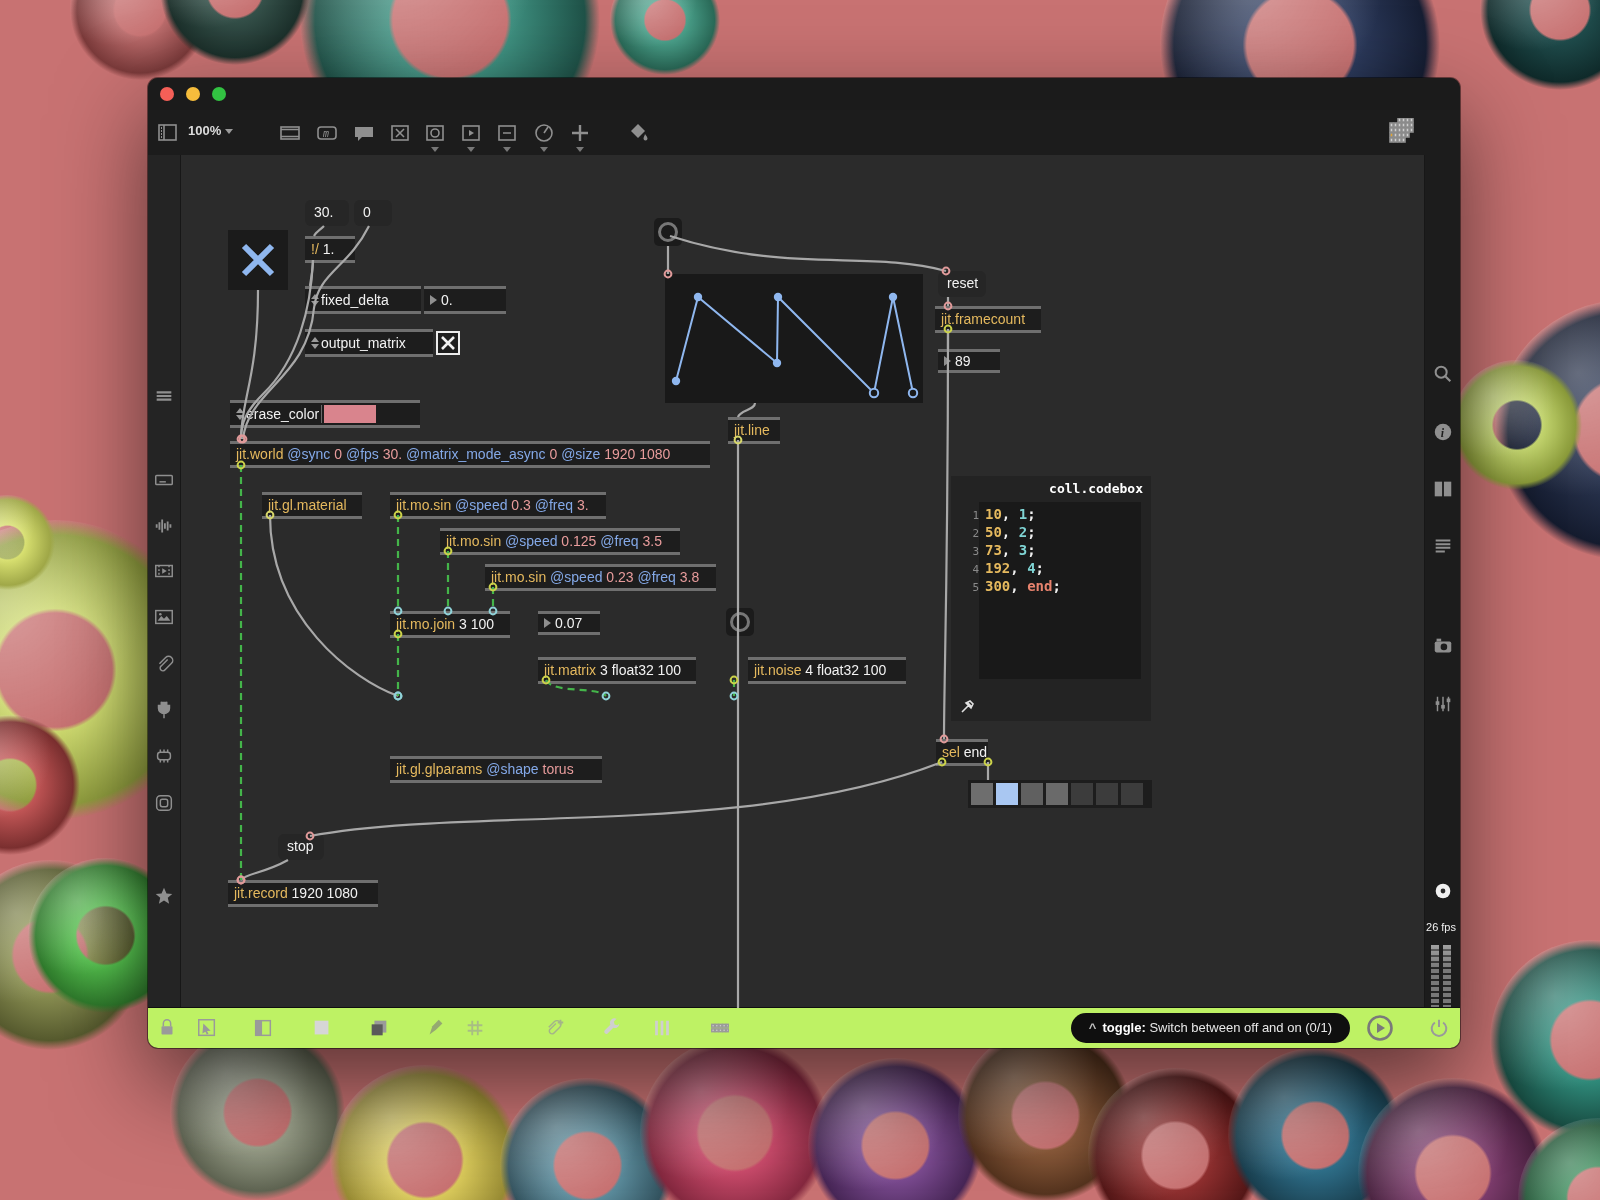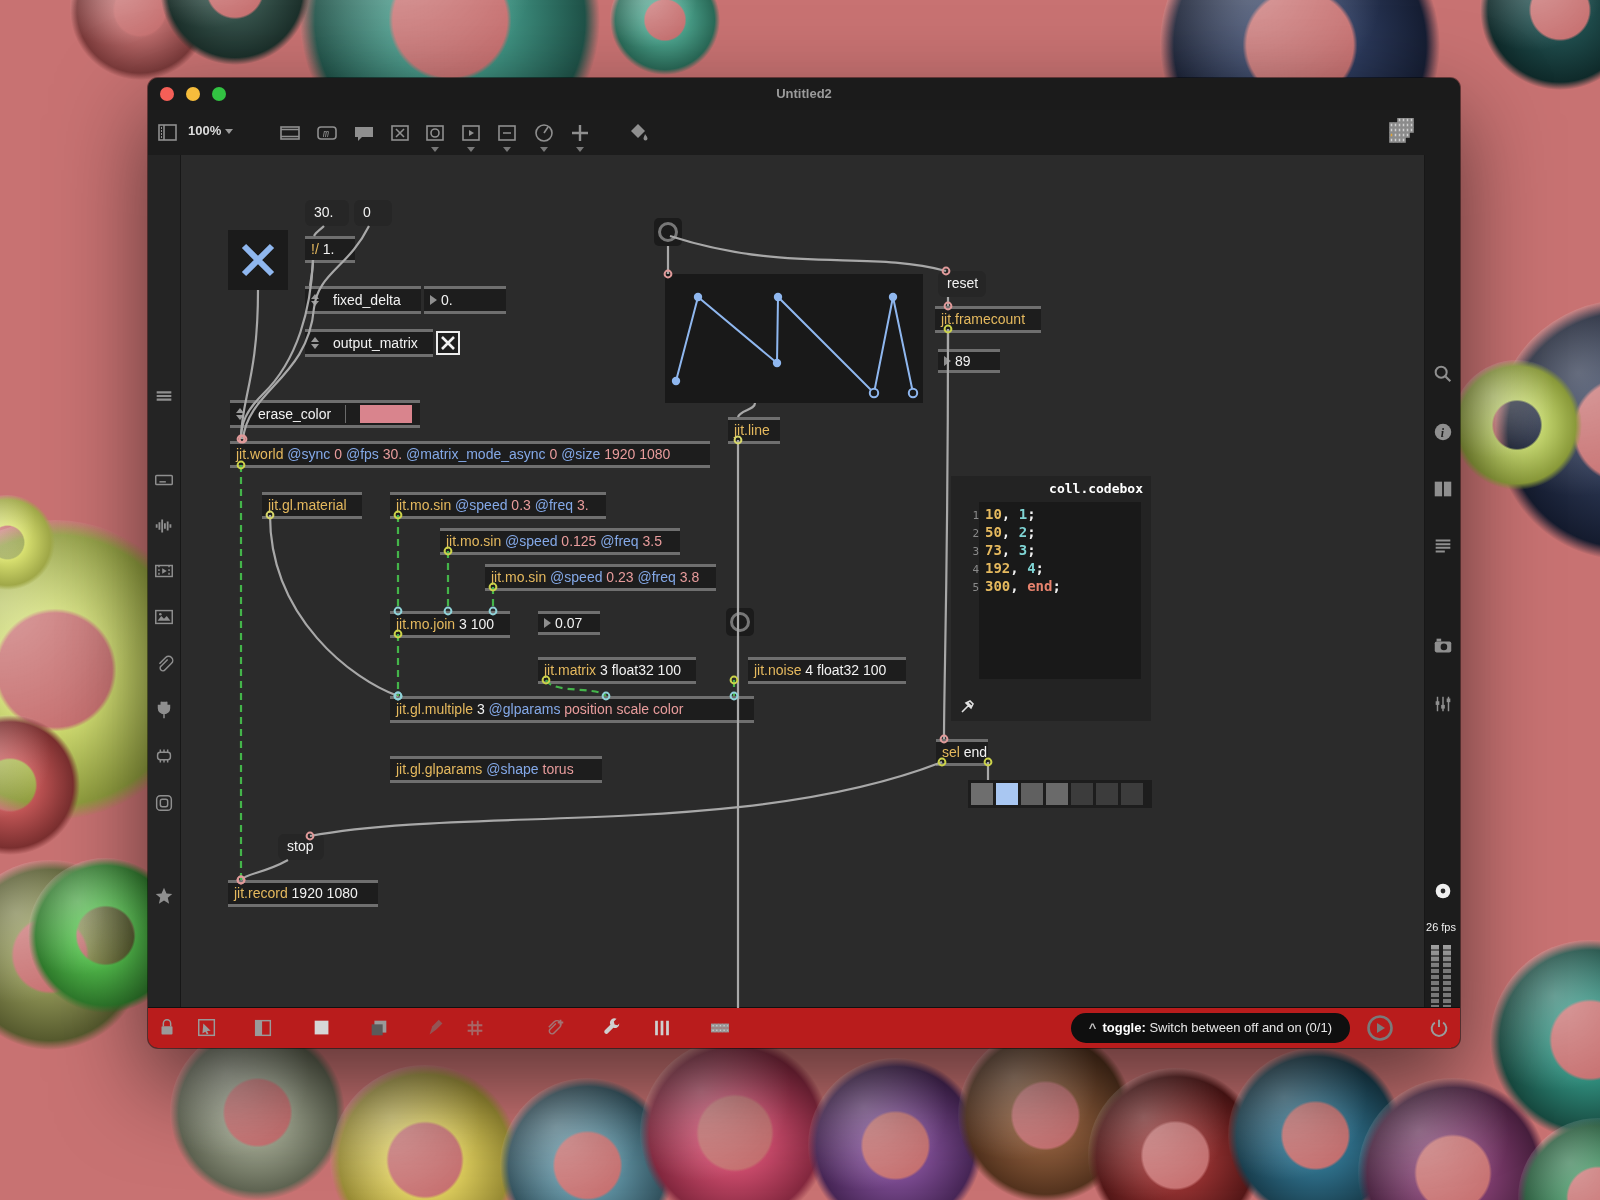--- a/index.html
+++ b/index.html
@@ -22,34 +22,34 @@
   #toolbar{position:absolute;left:0;top:32px;right:0;height:45px;background:#1c1c1c;border-bottom:1px solid #141414;}
   #zoomctl{position:absolute;left:40px;top:13px;color:#dcdcdc;font-size:13px;font-weight:bold;}
   .caret-down{display:inline-block;width:0;height:0;border-left:4px solid transparent;border-right:4px solid transparent;border-top:5px solid #9a9a9a;vertical-align:middle;margin-left:4px;}
   .tbicon{position:absolute;top:11px;width:24px;height:24px;}
   .tbicon svg{stroke:#8f8f8f;fill:none;stroke-width:1.6;}
   .tbsub{position:absolute;top:37px;width:0;height:0;border-left:4px solid transparent;border-right:4px solid transparent;border-top:5px solid #777;}
   #leftbar{position:absolute;left:0;top:77px;width:32px;height:853px;background:#242424;border-right:1px solid #171717;}
   #rightbar{position:absolute;right:0;top:77px;width:35px;height:853px;background:#1c1c1c;border-left:1px solid #171717;}
   .sbicon{position:absolute;width:22px;height:22px;}
   .sbicon svg{stroke:#8f8f8f;fill:none;stroke-width:1.6;}
-  #bottombar{position:absolute;left:0;bottom:0;right:0;height:40px;background:#b91c1c;border-top:1px solid #101010;}
+  #bottombar{position:absolute;left:0;bottom:0;right:0;height:40px;background:#bef264;border-top:1px solid #101010;}
   .bbicon{position:absolute;top:9px;width:22px;height:22px;}
   .bbicon svg{stroke:#9a9a9a;fill:none;stroke-width:1.6;}
   #canvas{position:absolute;left:32px;top:77px;width:1245px;height:853px;background:#2b2b2b;}
 
   
   .box{position:absolute;z-index:10;background:#1d1d1d;color:#f2f2f2;font-size:14px;
        padding:2px 6px;border-top:3px solid #6f6f6f;border-bottom:3px solid #6f6f6f;
        white-space:pre;box-sizing:border-box;line-height:17px;}
   .msg{position:absolute;z-index:10;background:#262626;color:#f2f2f2;font-size:14px;
        padding:4px 9px;border-radius:6px;white-space:pre;box-sizing:border-box;line-height:17px;}
   .numrow{display:flex;align-items:center;gap:4px;}
   .tri{width:0;height:0;border-left:7px solid #8f8f8f;border-top:5px solid transparent;border-bottom:5px solid transparent;}
-  .attrui{display:flex;align-items:center;gap:14px;}
+  .attrui{display:flex;align-items:center;gap:2px;}
   .updown{display:flex;flex-direction:column;gap:2px;}
   .updown i{display:block;width:0;height:0;border-left:4px solid transparent;border-right:4px solid transparent;}
   .updown .u{border-bottom:5px solid #9a9a9a;}
   .updown .d{border-top:5px solid #9a9a9a;}
   .vsep{width:1px;align-self:stretch;background:#6a6a6a;}
   .seg.name{color:#e5b95e}.seg.plain{color:#f2f2f2}.seg.attr{color:#84a9e8}
   .seg.value{color:#e89c9c}.seg.cyan{color:#7fd4d4}.seg.end{color:#e8836e}
   .bang{position:absolute;z-index:10;width:28px;height:28px;background:#1b1b1b;border-radius:5px;box-sizing:border-box;}
   .bang::after{content:"";position:absolute;left:4px;top:4px;width:14px;height:14px;border:3px solid #777;border-radius:50%;}
   #bigtoggle{position:absolute;z-index:10;background:#1b1b1b;}
@@ -105,21 +105,20 @@
 <div class="donut" style="left:1228px;top:1048px;width:175px;height:175px;--h:37%;--c:#2f6f8a;--d:#1a4050"></div>
 <div class="donut" style="left:1358px;top:1078px;width:190px;height:190px;--h:38%;--c:#7a3a6a;--d:#471f3d"></div>
 <div class="donut" style="left:1518px;top:1118px;width:160px;height:160px;--h:37%;--c:#3a8a5a;--d:#1f5434"></div>
 
 <div id="window">
 
   <div id="titlebar">
     <div class="traffic" style="left:12px;background:#f55f57"></div>
     <div class="traffic" style="left:38px;background:#f6bd3c"></div>
     <div class="traffic" style="left:64px;background:#32c242"></div>
-    <div id="title">Untitled2</div>
   </div>
 
   <div id="toolbar">
     <div class="tbicon" style="left:8px">
       <svg viewBox="0 0 24 24">
           <rect x="3" y="4" width="17" height="15"></rect>
           <path d="M8 4v15"></path>
           <path d="M5 7h1M5 10h1M5 13h1M5 16h1" stroke-width="2"></path>
         </svg>
     </div>
@@ -386,21 +385,20 @@
 
   <div class="box numrow" style="left:390px;top:533px;width:62px;height:24px">
     <span class="tri"></span>
     <span>0.07</span>
   </div>
 
   <div class="bang" style="left:578px;top:530px"></div>
 
   <div class="box" style="left:390px;top:579px;width:158px"><span><span class="seg name">jit.matrix</span><span class="seg plain"> 3 float32 100</span></span></div>
   <div class="box" style="left:600px;top:579px;width:158px"><span><span class="seg name">jit.noise</span><span class="seg plain"> 4 float32 100</span></span></div>
-  <div class="box" style="left:242px;top:618px;width:364px"><span><span class="seg name">jit.gl.multiple</span><span class="seg plain"> 3</span><span class="seg attr"> @glparams</span><span class="seg value"> position scale color</span></span></div>
   <div class="box" style="left:242px;top:678px;width:212px"><span><span class="seg name">jit.gl.glparams</span><span class="seg attr"> @shape</span><span class="seg value"> torus</span></span></div>
 
   <div class="msg" style="left:130px;top:756px;width:46px;height:26px"><span>stop</span></div>
   <div class="box" style="left:80px;top:802px;width:150px"><span><span class="seg name">jit.record</span><span class="seg plain"> 1920 1080</span></span></div>
 
   <div class="bang" style="left:506px;top:140px"></div>
 
   <div id="funcpanel" style="left:517px;top:196px;width:258px;height:129px">
     <svg id="funcsvg" width="258" height="129">
         <polyline points="11,107 33,23 112,89 113,23 209,119 228,23 248,119" fill="none" stroke="#8fb7ef" stroke-width="2"></polyline>

